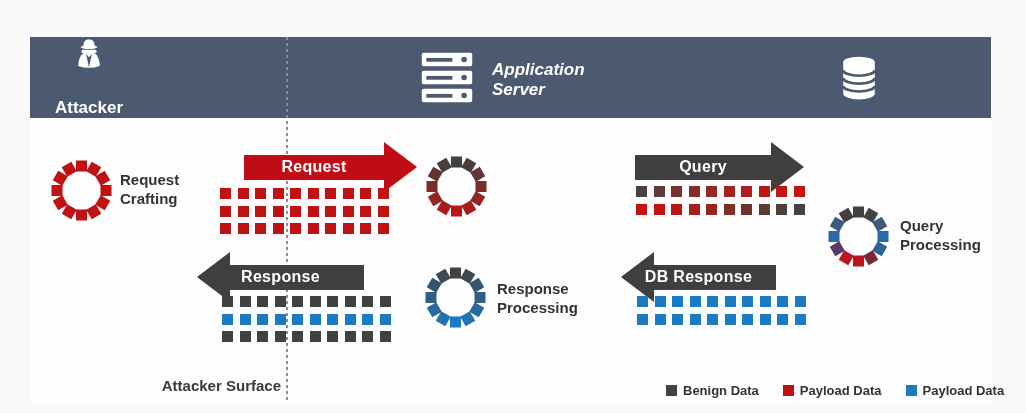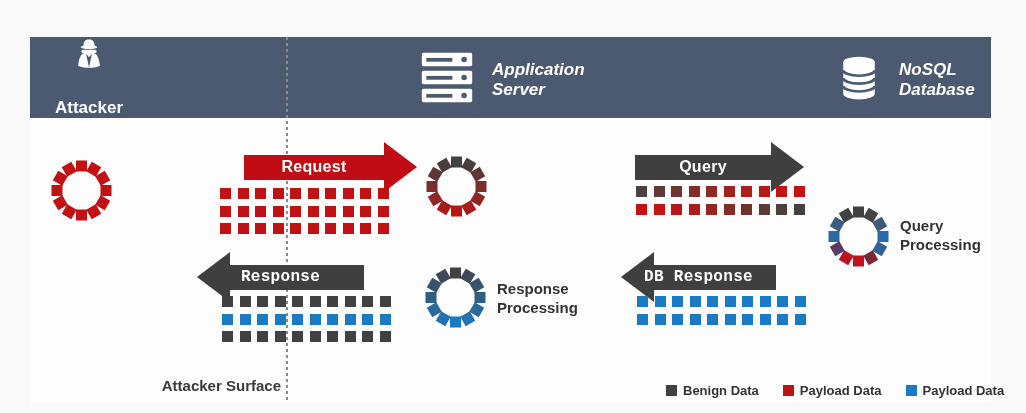--- a/index.html
+++ b/index.html
@@ -16,21 +16,21 @@
   .ring-sq{position:absolute;left:-5.5px;top:-5.5px;width:11px;height:11px;}
   .stage-label{position:absolute;font-weight:bold;font-size:15px;line-height:1.25;color:#333333;}
   .arrow{position:absolute;height:50px;display:flex;align-items:center;}
   .arrow-body{height:25px;background:var(--ac);}
   .arrow-head{width:0;height:0;border-top:25px solid transparent;border-bottom:25px solid transparent;}
   .arrow.right .arrow-head{border-left:33px solid var(--ac);}
   .arrow.left  .arrow-head{border-right:33px solid var(--ac);}
   .arrow-label{position:absolute;top:50%;transform:translateY(-50%);text-align:center;
     color:#ffffff;font-weight:bold;font-size:16px;letter-spacing:.3px;white-space:nowrap;}
   .arrow.right .arrow-label{left:0;right:33px;}
-  .arrow.left  .arrow-label{left:0;right:0;font-family:Liberation Mono, monospace;}
+  .arrow.left  .arrow-label{left:0;right:0;}
   .dot-grid{position:absolute;}
   .sq-row{display:flex;gap:6.5px;margin-bottom:6.5px;}
   .sq{width:11px;height:11px;}
   .surface-label{position:absolute;left:131px;top:377px;width:150px;text-align:right;
     font-weight:bold;font-size:15px;color:#3a3a3a;}
   .legend{position:absolute;left:666px;top:383px;display:flex;align-items:center;gap:24px;}
   .legend-item{display:flex;align-items:center;gap:6px;}
   .legend-swatch{width:11px;height:11px;display:inline-block;}
   .legend-label{font-weight:bold;font-size:13px;color:#333333;white-space:nowrap;}
 </style>
@@ -70,40 +70,40 @@
     </div>
 
     <div class="entity" style="left:805px;">
       <svg width="48" height="58" viewBox="0 0 64 64">
         <ellipse cx="32" cy="11" rx="21" ry="7.5" fill="#ffffff"></ellipse>
         <path d="M11 11 L11 53 A21 7.5 0 0 0 53 53 L53 11 Z" fill="#ffffff"></path>
         <path d="M11 21.5 A21 7.5 0 0 0 53 21.5" fill="none" stroke="#4b5a70" stroke-width="3.6"></path>
         <path d="M11 32 A21 7.5 0 0 0 53 32" fill="none" stroke="#4b5a70" stroke-width="3.6"></path>
         <path d="M11 42.5 A21 7.5 0 0 0 53 42.5" fill="none" stroke="#4b5a70" stroke-width="3.6"></path>
       </svg>
-      <div class="entity-label nudge-sm" style="width:90px;">NoSQL Database</div>
     </div>
   </div>
 
   <div class="divider"></div>
 
   <div class="stage-ring" style="left:81px;top:190px;">
       <div class="ring-sq" style="background: rgb(193, 17, 19); transform: rotate(0deg) translateY(-24.5px);"></div>
       <div class="ring-sq" style="background: rgb(193, 17, 19); transform: rotate(30deg) translateY(-24.5px);"></div>
       <div class="ring-sq" style="background: rgb(193, 17, 19); transform: rotate(60deg) translateY(-24.5px);"></div>
       <div class="ring-sq" style="background: rgb(193, 17, 19); transform: rotate(90deg) translateY(-24.5px);"></div>
       <div class="ring-sq" style="background: rgb(193, 17, 19); transform: rotate(120deg) translateY(-24.5px);"></div>
       <div class="ring-sq" style="background: rgb(193, 17, 19); transform: rotate(150deg) translateY(-24.5px);"></div>
       <div class="ring-sq" style="background: rgb(193, 17, 19); transform: rotate(180deg) translateY(-24.5px);"></div>
       <div class="ring-sq" style="background: rgb(193, 17, 19); transform: rotate(210deg) translateY(-24.5px);"></div>
       <div class="ring-sq" style="background: rgb(193, 17, 19); transform: rotate(240deg) translateY(-24.5px);"></div>
       <div class="ring-sq" style="background: rgb(193, 17, 19); transform: rotate(270deg) translateY(-24.5px);"></div>
       <div class="ring-sq" style="background: rgb(193, 17, 19); transform: rotate(300deg) translateY(-24.5px);"></div>
       <div class="ring-sq" style="background: rgb(193, 17, 19); transform: rotate(330deg) translateY(-24.5px);"></div>
     </div>
+  <div class="stage-label" style="left:120px;top:171px;width:85px;">Request Crafting</div>
 
   <div class="stage-ring" style="left:456px;top:186px;">
       <div class="ring-sq" style="background: rgb(65, 65, 65); transform: rotate(0deg) translateY(-24.5px);"></div>
       <div class="ring-sq" style="background: rgb(76, 60, 59); transform: rotate(30deg) translateY(-24.5px);"></div>
       <div class="ring-sq" style="background: rgb(97, 53, 52); transform: rotate(60deg) translateY(-24.5px);"></div>
       <div class="ring-sq" style="background: rgb(122, 45, 43); transform: rotate(90deg) translateY(-24.5px);"></div>
       <div class="ring-sq" style="background: rgb(147, 37, 34); transform: rotate(120deg) translateY(-24.5px);"></div>
       <div class="ring-sq" style="background: rgb(168, 29, 27); transform: rotate(150deg) translateY(-24.5px);"></div>
       <div class="ring-sq" style="background: rgb(187, 21, 20); transform: rotate(180deg) translateY(-24.5px);"></div>
       <div class="ring-sq" style="background: rgb(168, 29, 27); transform: rotate(210deg) translateY(-24.5px);"></div>

